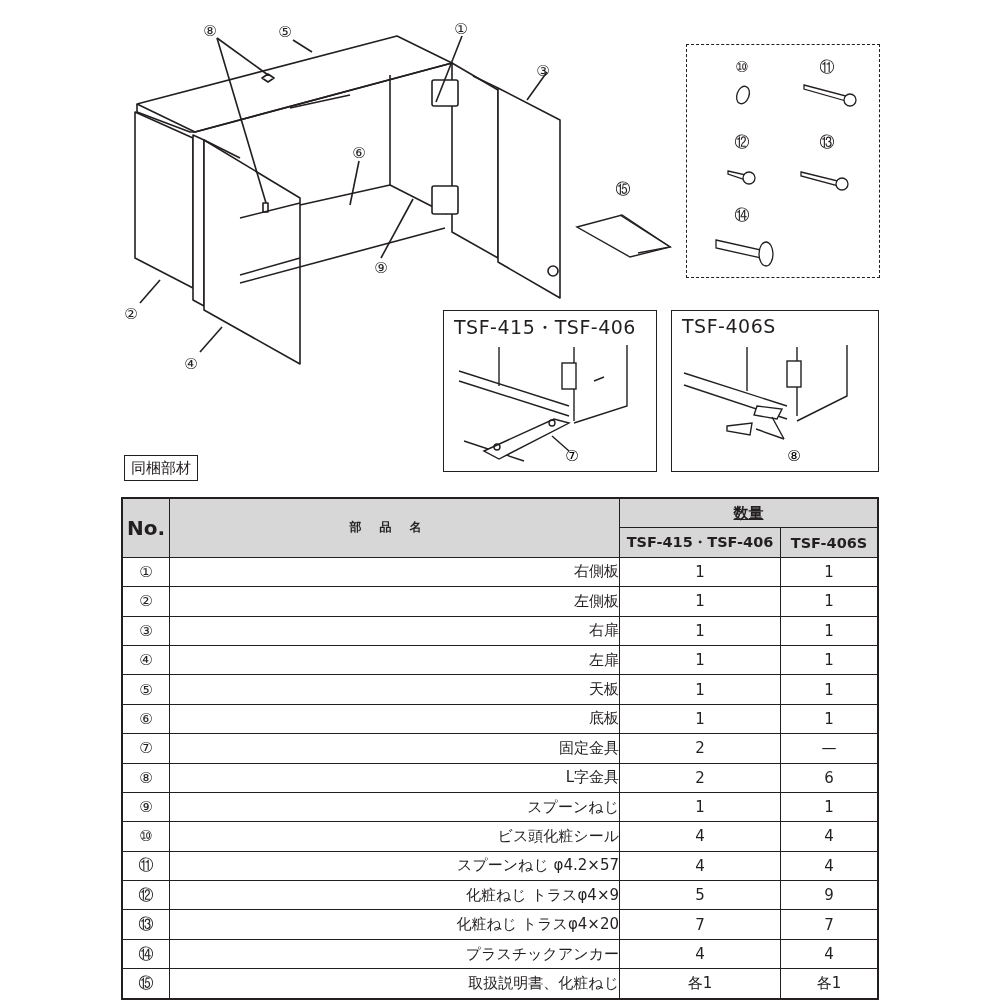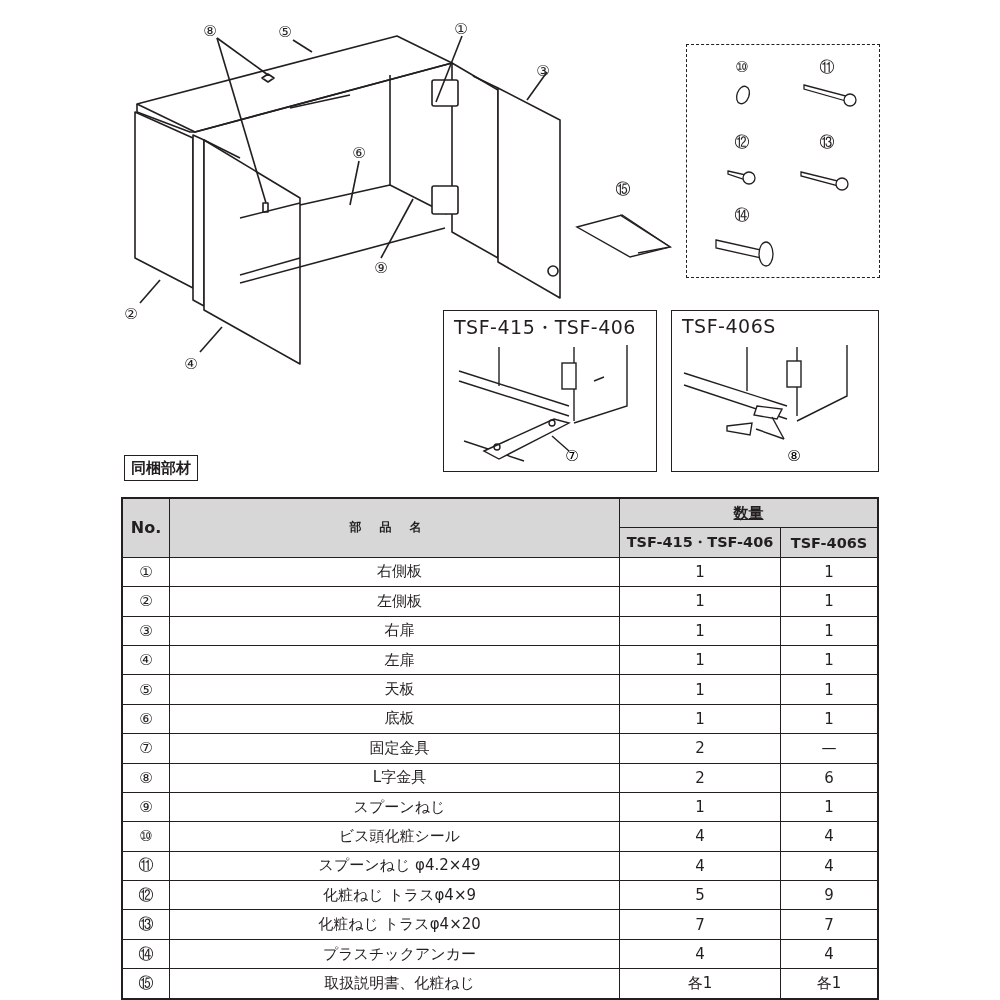--- a/index.html
+++ b/index.html
@@ -5,31 +5,31 @@
   html, body { margin:0; padding:0; background:#ffffff; }
   body { width:1000px; height:1000px; position:relative; overflow:hidden;
          font-family:"DejaVu Sans","Liberation Sans",sans-serif; color:#231f20; }
   .abs { position:absolute; }
   svg text { font-family:"DejaVu Sans","Liberation Sans",sans-serif; }
   .callout { font-size:15px; }
   .inset { border:1.5px solid #231f20; background:#fff; box-sizing:border-box; }
   .inset-title { position:absolute; left:10px; top:4px; font-size:19px; letter-spacing:0.5px; }
   .parts-box { border:1.5px dashed #231f20; box-sizing:border-box; }
   .section-label { left:124px; top:455px; border:1.5px solid #231f20; padding:1px 6px;
-                   font-size:15px; line-height:22px;font-weight:bold; }
+                   font-size:15px; line-height:22px; }
   table.parts { position:absolute; left:121px; top:497px; width:758px; border-collapse:collapse;
                 border:2px solid #231f20; font-size:15px; }
   table.parts td, table.parts th { border:1px solid #231f20; padding:0; height:28.4px; }
   table.parts th { background:#d7d7d7; font-weight:bold; }
-  th.no { width:46px; font-size:16px; font-weight:bold; }
+  th.no { width:46px; font-size:20px; font-weight:bold; }
   th.name { letter-spacing:18px; font-size:12px; }
   th.qty { height:28px;text-decoration:underline; }
   th.model { font-weight:bold; font-size:14.5px; height:29px; }
   td.no { text-align:center; }
-  td.name { text-align:center; padding-left:10px !important; }
+  td.name { text-align:right; padding-left:10px !important; }
   td.q { text-align:center; }
   td.q1 { width:160px; } td.q2 { width:96px; }
 </style>
 </head>
 <body>
 
 <svg class="abs" style="left:0;top:0" width="1000" height="450" viewBox="0 0 1000 450">
   <g fill="none" stroke="#231f20" stroke-width="1.6" stroke-linejoin="round">
 
     <path d="M137 104 L397 36 L452 63 L195 132 Z" fill="#fff"></path>
@@ -220,21 +220,21 @@
         <td class="q q2">1</td>
       </tr>
     <tr>
         <td class="no">⑩</td>
         <td class="name">ビス頭化粧シール</td>
         <td class="q q1">4</td>
         <td class="q q2">4</td>
       </tr>
     <tr>
         <td class="no">⑪</td>
-        <td class="name">スプーンねじ φ4.2×49</td>
+        <td class="name">スプーンねじ φ4.2×57</td>
         <td class="q q1">4</td>
         <td class="q q2">4</td>
       </tr>
     <tr>
         <td class="no">⑫</td>
         <td class="name">化粧ねじ トラスφ4×9</td>
         <td class="q q1">5</td>
         <td class="q q2">9</td>
       </tr>
     <tr>

